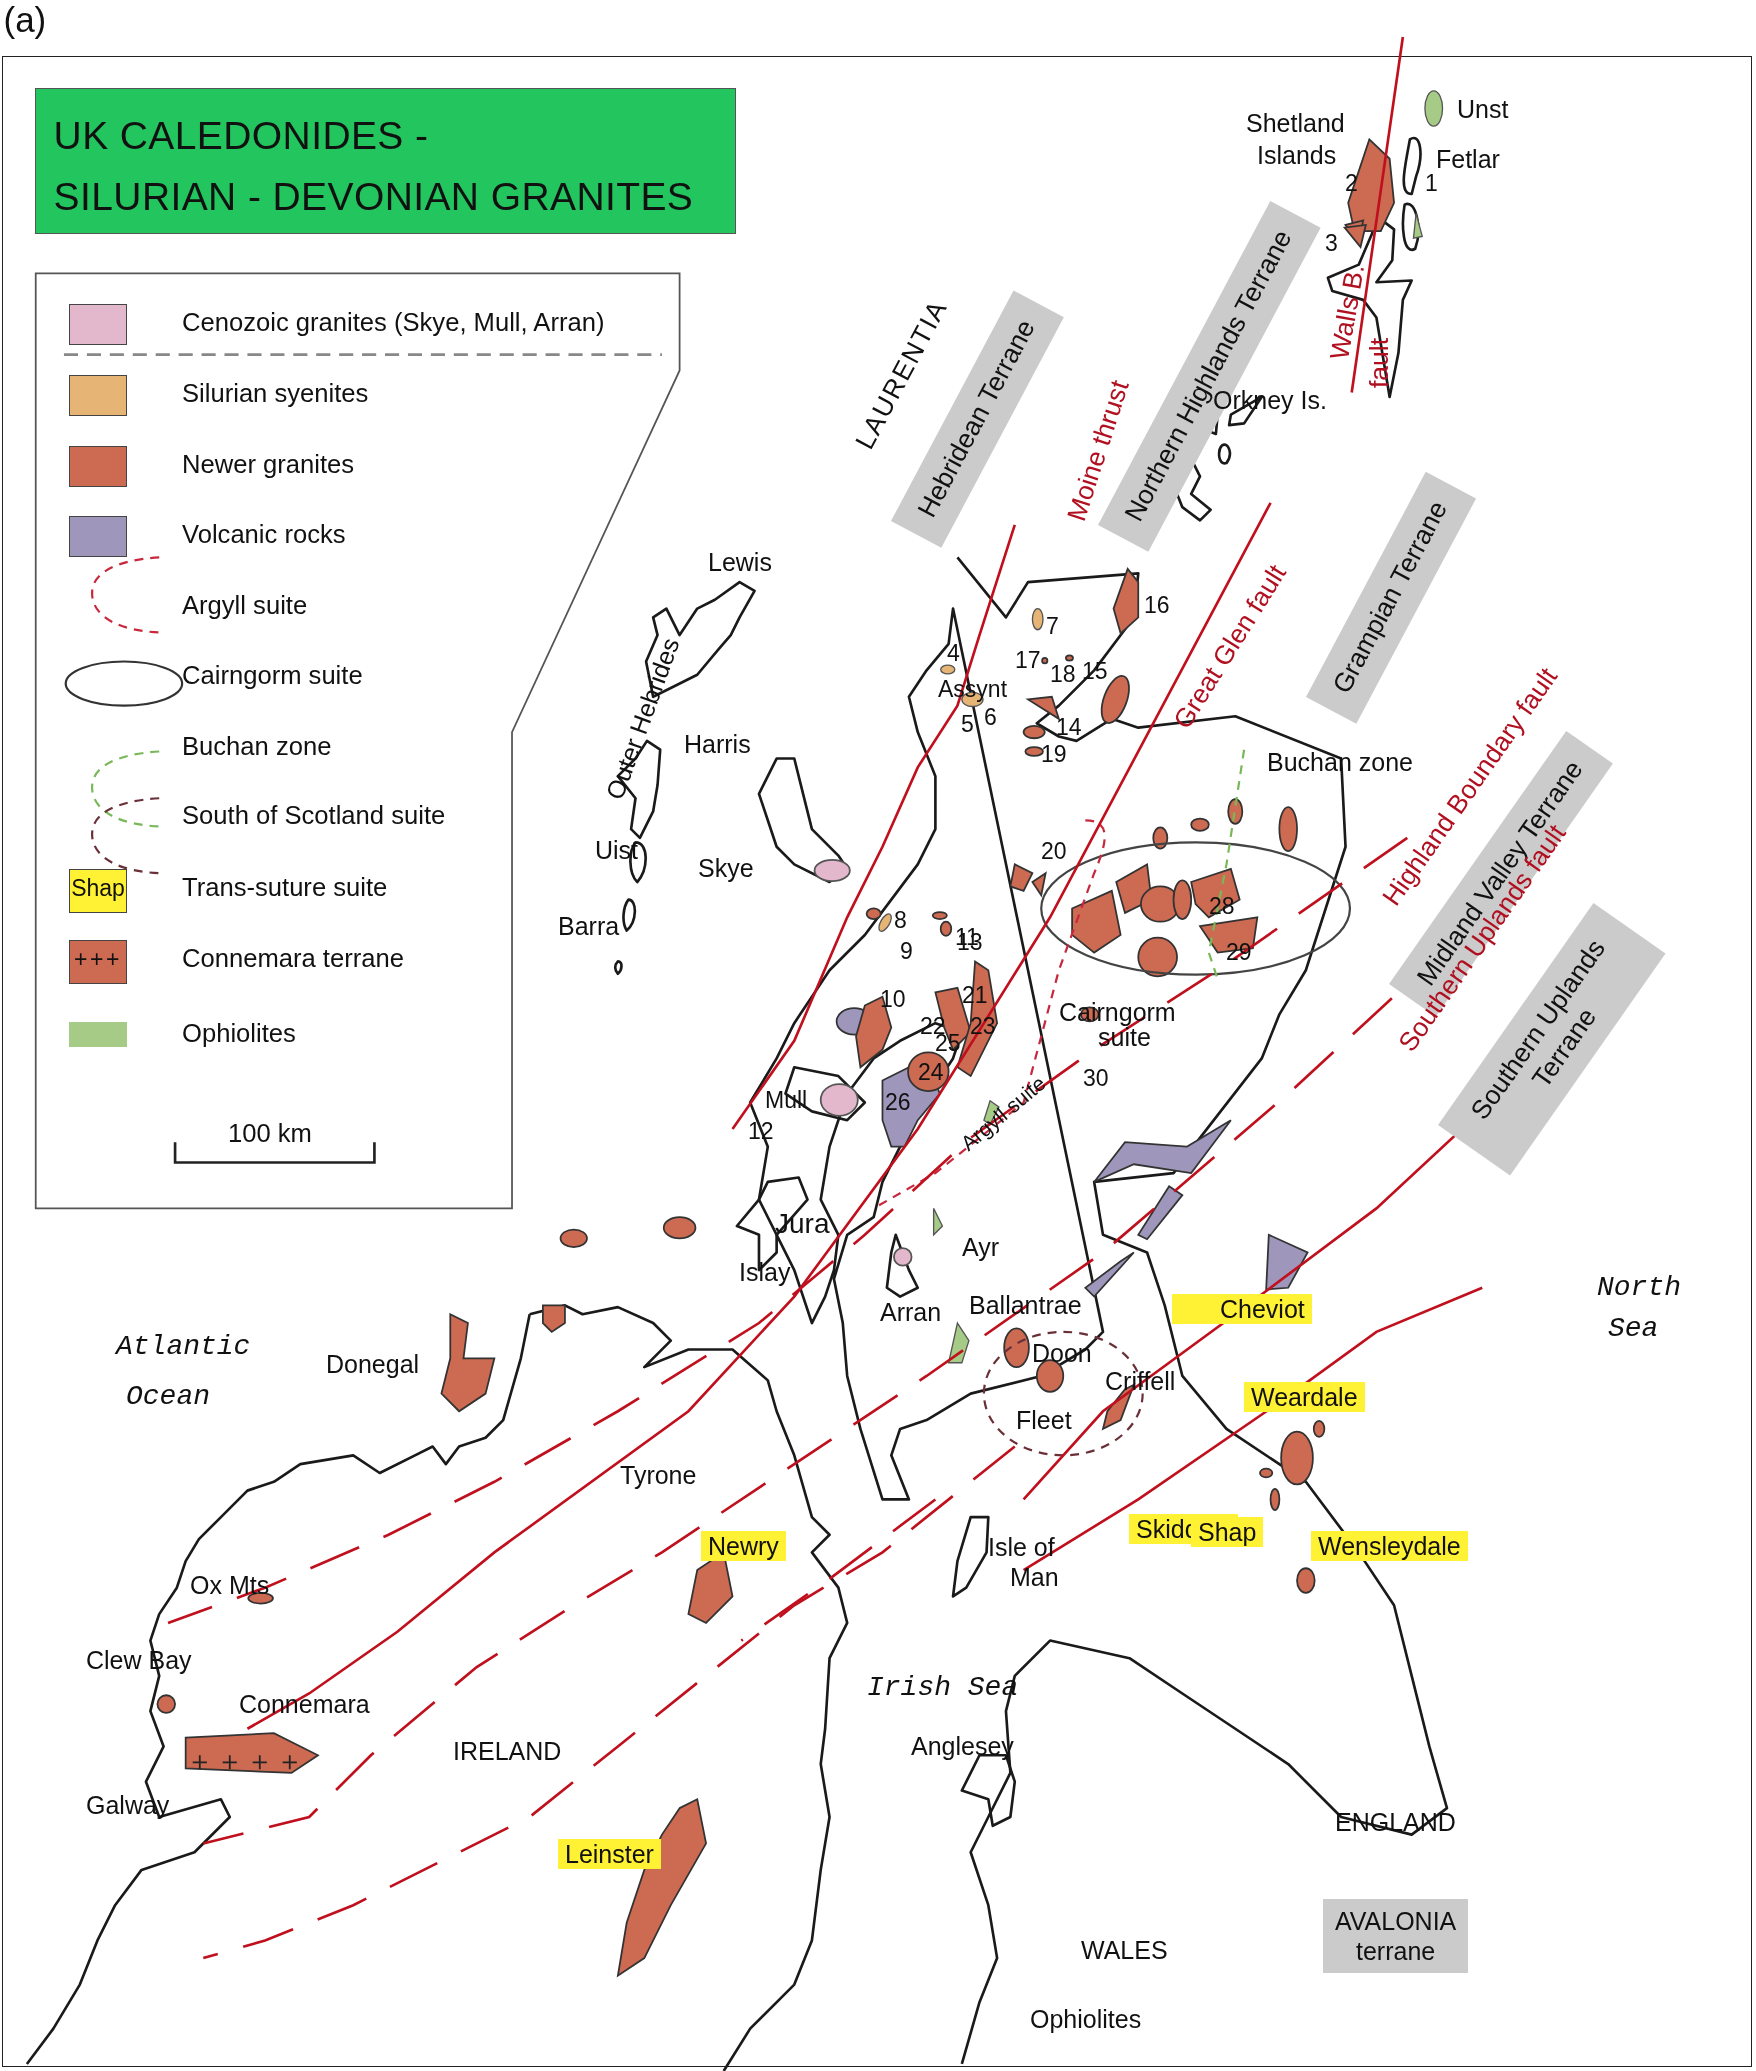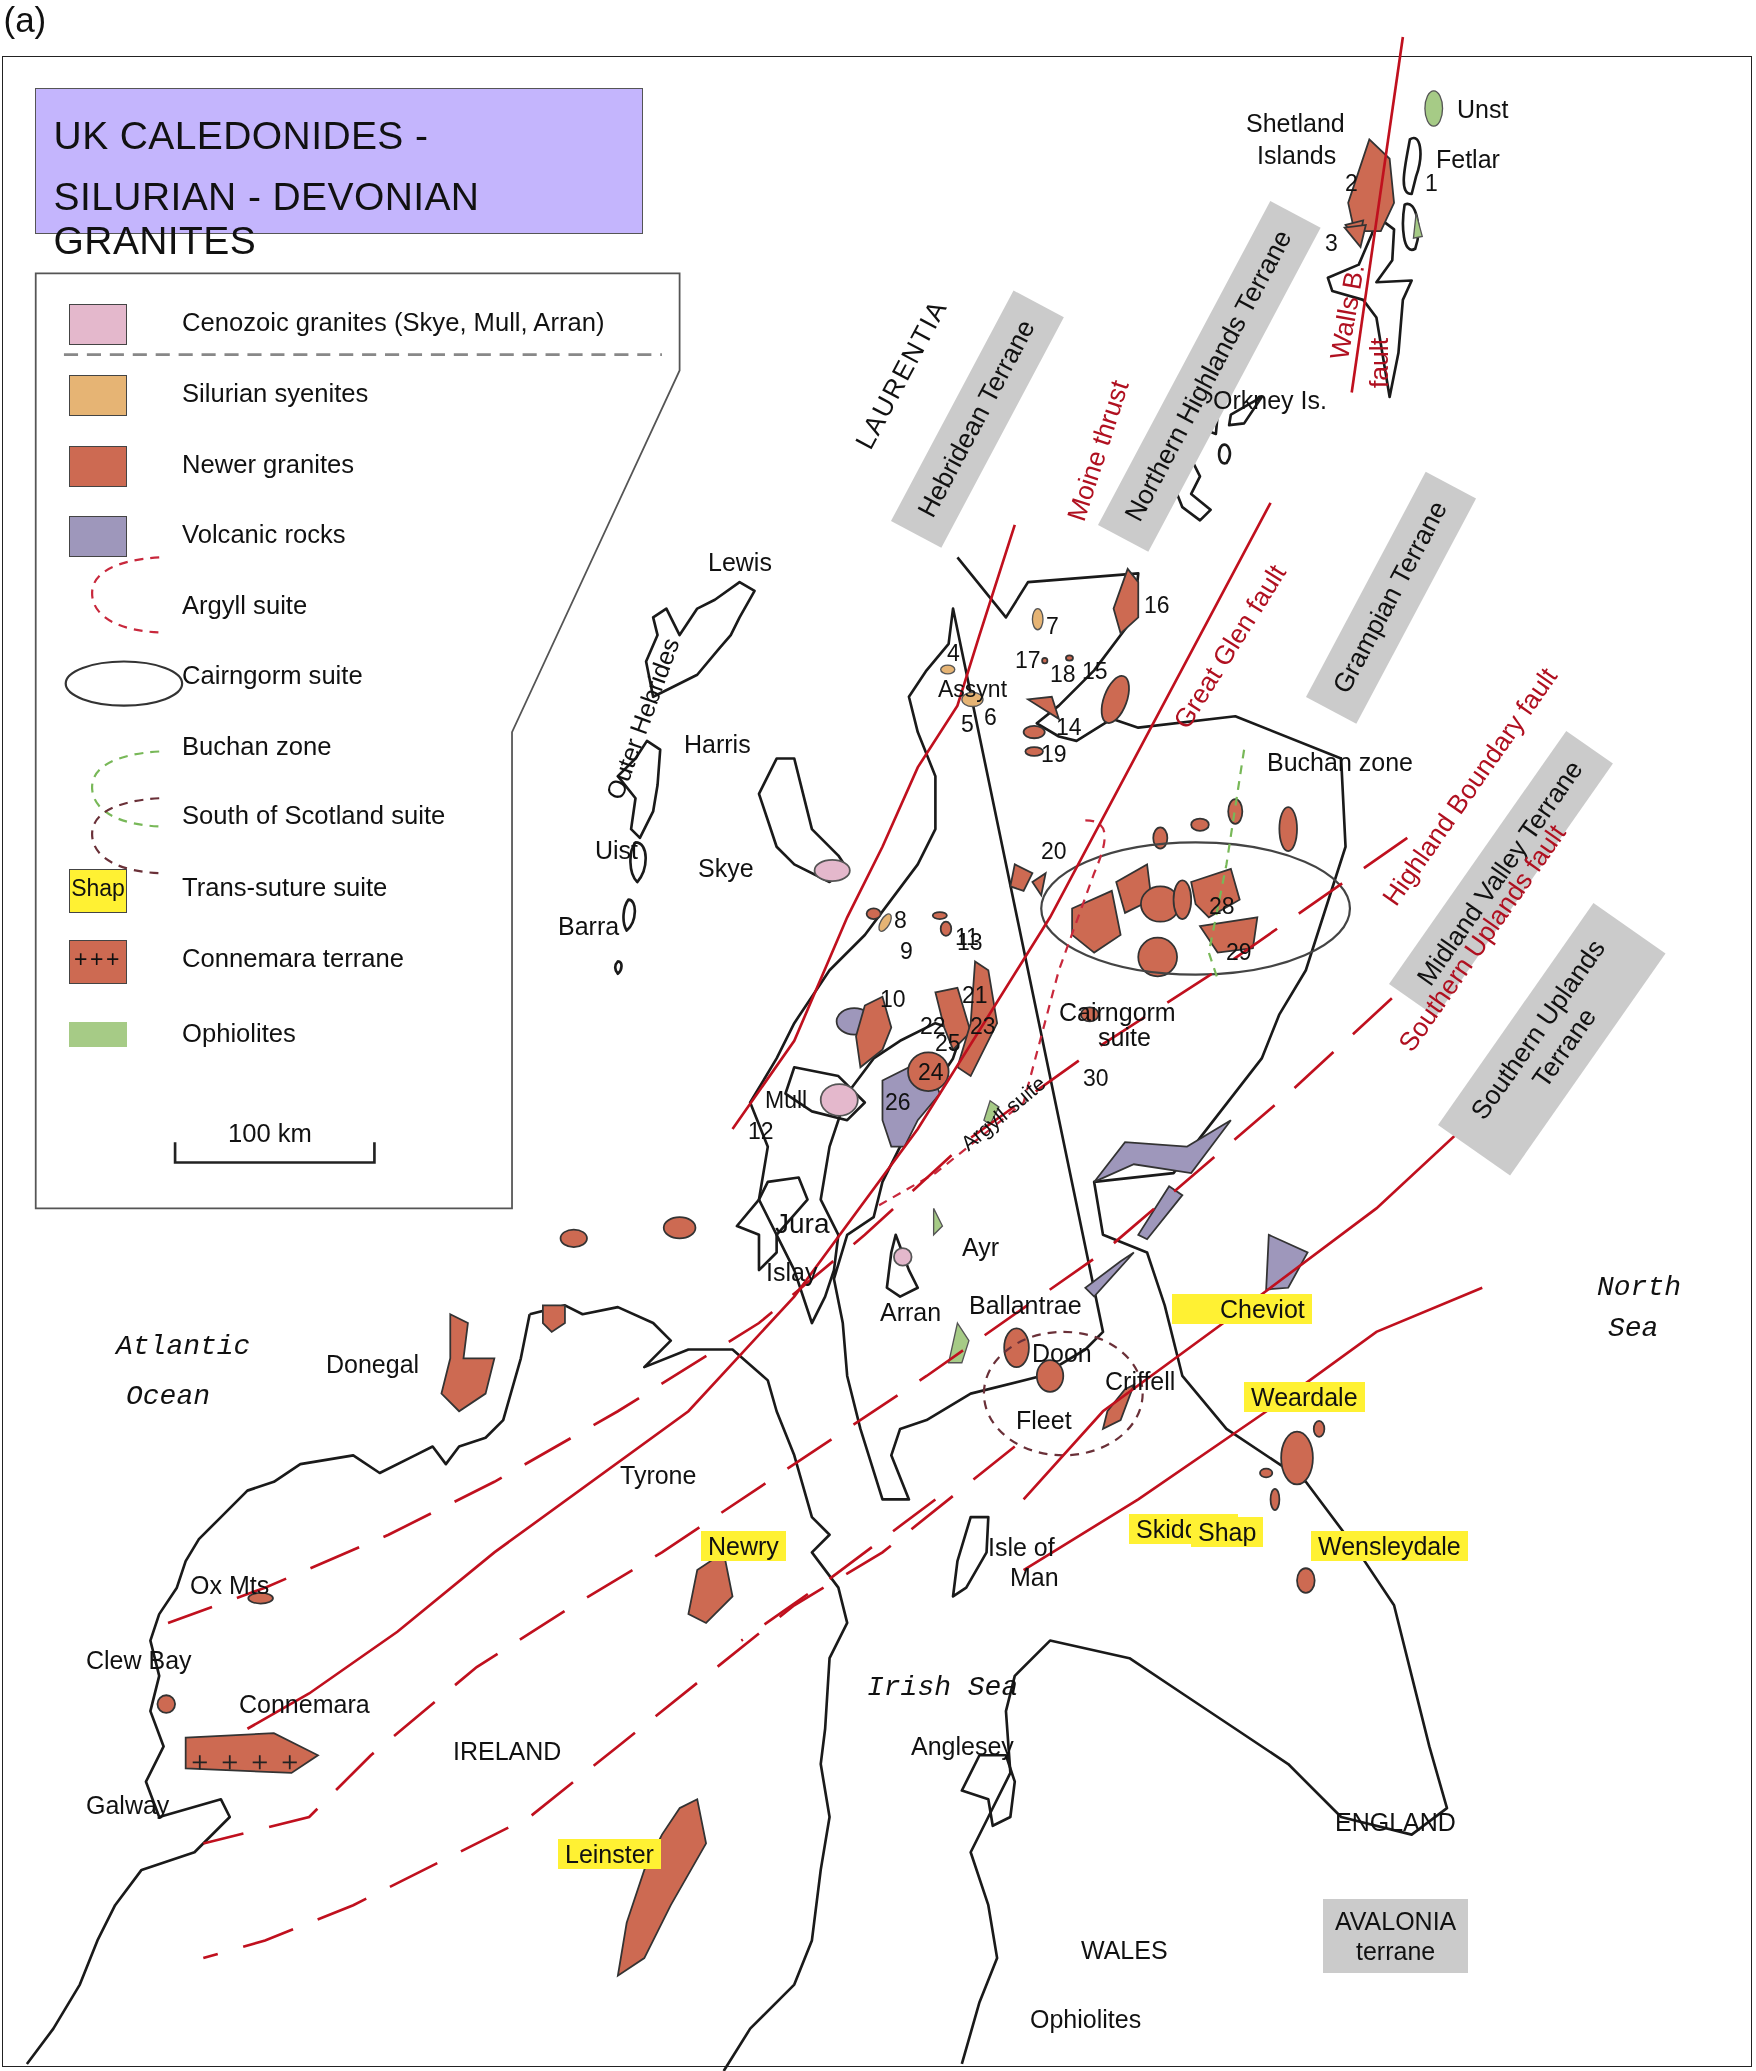--- a/index.html
+++ b/index.html
@@ -1,22 +1,22 @@
 <!DOCTYPE html>
 <html style="font-size:14px"><head>
 <meta charset="utf-8">
 <style>
   html, body { margin: 0; padding: 0; background: #ffffff; }
   body { width: 1757px; height: 2071px; position: relative; overflow: hidden;
          font-family: "Liberation Sans", sans-serif; color: #111; }
   .panel-label { position: absolute; left: 3.5px; top: 0px; font-size: 35px; }
   .frame { position: absolute; left: 1.8px; top: 56px; width: 1750px; height: 2011px;
            border: 1.8px solid #222; box-sizing: border-box; }
-  .title-box { position: absolute; left: 35px; top: 88px; width: 608px; height: 146px;
-               border: 1.8px solid #555; box-sizing: border-box; background: #c4b5fd; z-index: 3; }
+  .title-box { position: absolute; left: 35px; top: 88px; width: 701px; height: 146px;
+               border: 1.8px solid #555; box-sizing: border-box; background: #22c55e; z-index: 3; }
   .title-line { position: absolute; left: 17.6px; font-size: 39px; letter-spacing: 0.4px; }
   .legend-box { position: absolute; left: 0; top: 0; z-index: 3; }
   .legend-item { position: absolute; left: 69px; height: 44px; width: 618px; }
   .swatch { position: absolute; left: 0; top: 0; width: 58px; height: 41px;
             box-sizing: border-box; border: 1.8px solid #444; }
   .swatch-label { position: absolute; left: 113px; top: 3.5px; font-size: 25.6px; white-space: nowrap; }
   .swatch-text { position: absolute; left: 0; right: 0; top: 5.3px; text-align: center; font-size: 23px; }
   .lbl { position: absolute; white-space: nowrap; font-size: 25px; line-height: 1; z-index: 2; }
   .lbl.italic { font-style: italic; font-size: 28px; font-family: Liberation Mono, monospace; }
   .lbl.red { color: #b01020; }
@@ -265,21 +265,21 @@
 <div class="lbl" style="left:1213px;top:388px;">Orkney Is.</div>
 <div class="lbl" style="left:708px;top:550px;">Lewis</div>
 <div class="lbl" style="left:684px;top:732px;">Harris</div>
 <div class="lbl rot" style="left:602px;top:794px;transform:rotate(-70deg);">Outer Hebrides</div>
 <div class="lbl" style="left:595px;top:838px;">Uist</div>
 <div class="lbl" style="left:558px;top:914px;">Barra</div>
 <div class="lbl" style="left:698px;top:856px;">Skye</div>
 <div class="lbl" style="left:938px;top:678px;font-size:23px;">Assynt</div>
 <div class="lbl" style="left:765px;top:1089px;font-size:23px;">Mull</div>
 <div class="lbl" style="left:775px;top:1210px;font-size:28px;">Jura</div>
-<div class="lbl" style="left:739px;top:1260px;margin-left:27px;">Islay</div>
+<div class="lbl" style="left:739px;top:1260px;">Islay</div>
 <div class="lbl" style="left:880px;top:1300px;">Arran</div>
 <div class="lbl" style="left:962px;top:1235px;">Ayr</div>
 <div class="lbl" style="left:969px;top:1293px;">Ballantrae</div>
 <div class="lbl" style="left:1032px;top:1341px;">Doon</div>
 <div class="lbl" style="left:1016px;top:1408px;">Fleet</div>
 <div class="lbl" style="left:1105px;top:1369px;">Criffell</div>
 <div class="lbl" style="left:1267px;top:750px;">Buchan zone</div>
 <div class="lbl" style="left:1059px;top:1000px;">Cairngorm</div>
 <div class="lbl" style="left:1098px;top:1025px;">suite</div>
 <div class="lbl rot" style="left:957px;top:1138px;transform:rotate(-40deg);font-size:21px;">Argyll suite</div>

